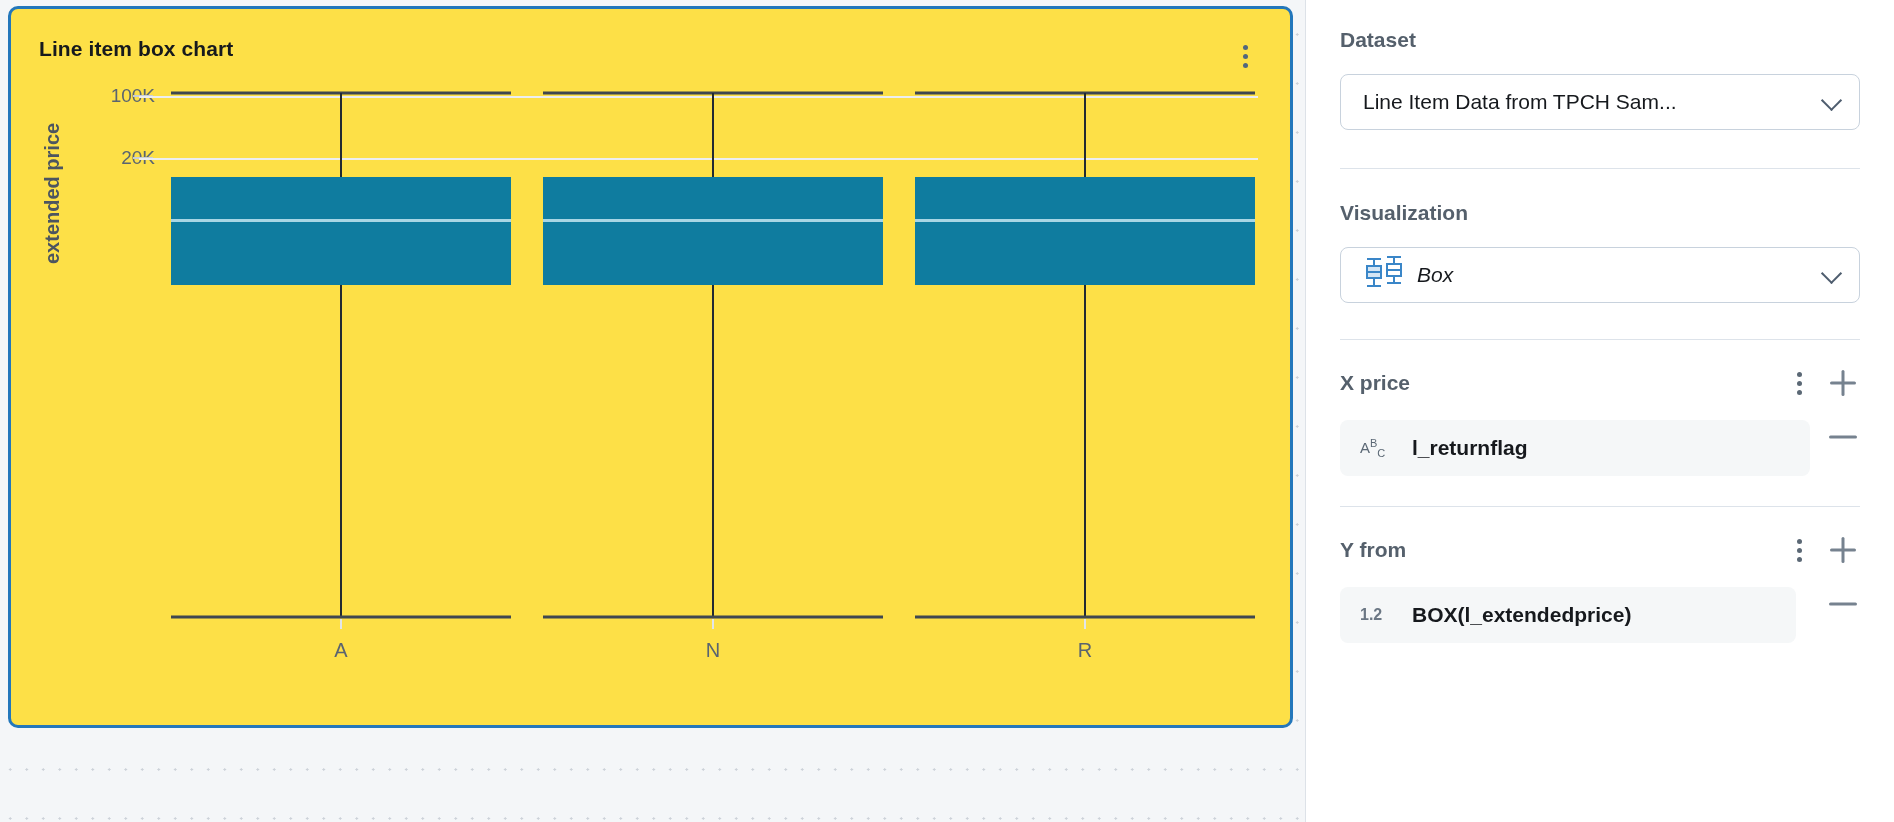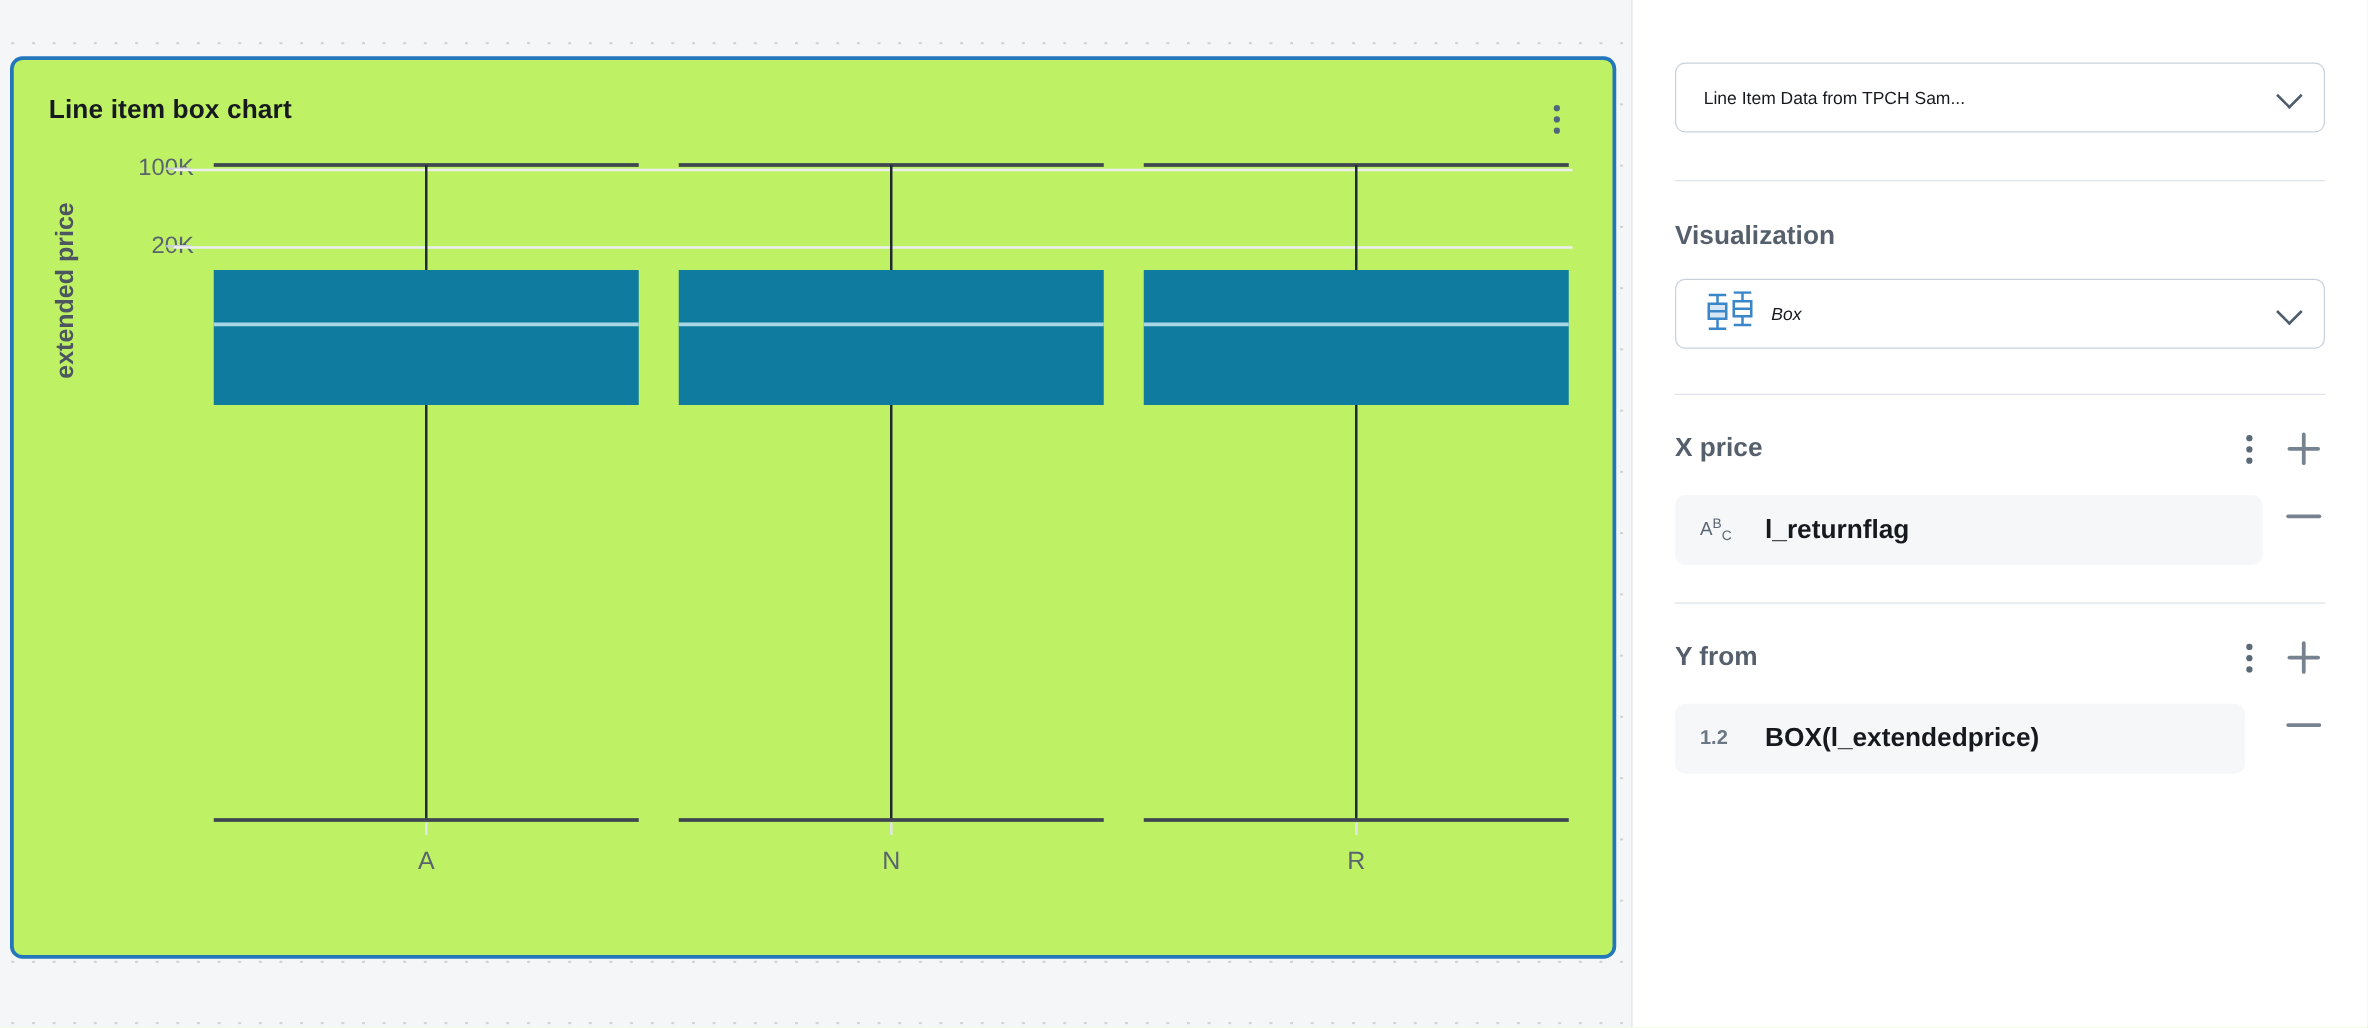--- a/index.html
+++ b/index.html
@@ -23,25 +23,24 @@
     position: absolute; left: 0; top: 0; width: 1305px; height: 822px;
     background-image:
       radial-gradient(circle, #c6ccd4 1px, transparent 1.2px);
     background-size: 16.5px 49px;
     background-position: 2px 10px;
     opacity: .85;
   }
   #chart-card {
     position: absolute; left: 8px; top: 6px;
     width: 1285px; height: 722px;
-    background: #bef264;
+    background: #fde047;
     border: 3px solid #2377bb;
     border-radius: 10px;
     overflow: hidden;
-    margin-top: 39px;
   }
   #card-title {
     position: absolute; left: 28px; top: 28px;
     font-size: 21px; font-weight: bold; color: #16191d;
     letter-spacing: .1px;
   }
   #kebab-card {
     position: absolute; right: 34px; top: 32px;
     width: 22px; height: 30px;
     display: flex; flex-direction: column; align-items: center;
@@ -126,21 +125,21 @@
   .minus-btn {
     width: 34px; height: 34px; position: relative; cursor: pointer; margin-left: 16px; flex: 0 0 34px;
   }
   .minus-btn:after {
     content: ""; position: absolute; top: 50%; left: 3px; height: 3px; width: 28px;
     background: #76828f; border-radius: 2px; transform: translateY(-50%);
   }
   .select-box {
     height: 56px; border: 1px solid #c8d2dd; border-radius: 8px;
     display: flex; align-items: center; padding: 0 18px 0 22px;
-    font-size: 14px; color: #16191d; background: #fff; cursor: pointer;
+    font-size: 21px; color: #16191d; background: #fff; cursor: pointer;
   }
   .select-box .val { flex: 1 1 auto; white-space: nowrap; overflow: hidden; }
   .chev {
     width: 18px; height: 18px; flex: 0 0 18px; position: relative;
   }
   .chev:after {
     content: ""; position: absolute; left: 1px; top: 0px; width: 13px; height: 13px;
     border-right: 2.6px solid #4e5d6e; border-bottom: 2.6px solid #4e5d6e;
     transform: rotate(45deg);
   }
@@ -237,20 +236,21 @@
           <div class="xtick" style="left:170px; top:630px;">R</div>
         </div>
 
       </div>
     </div>
   </div>
 
   <div id="panel">
 
     <div class="section" style="padding-top:28px;">
+      <div class="sec-head">Dataset</div>
       <div class="select-box" style="margin-top:22px;">
         <span class="val">Line Item Data from TPCH Sam...</span>
         <span class="chev"></span>
       </div>
     </div>
 
     <div class="divider" style="margin-top:38px;"></div>
 
     <div class="section" style="padding-top:32px;">
       <div class="sec-head">Visualization</div>

